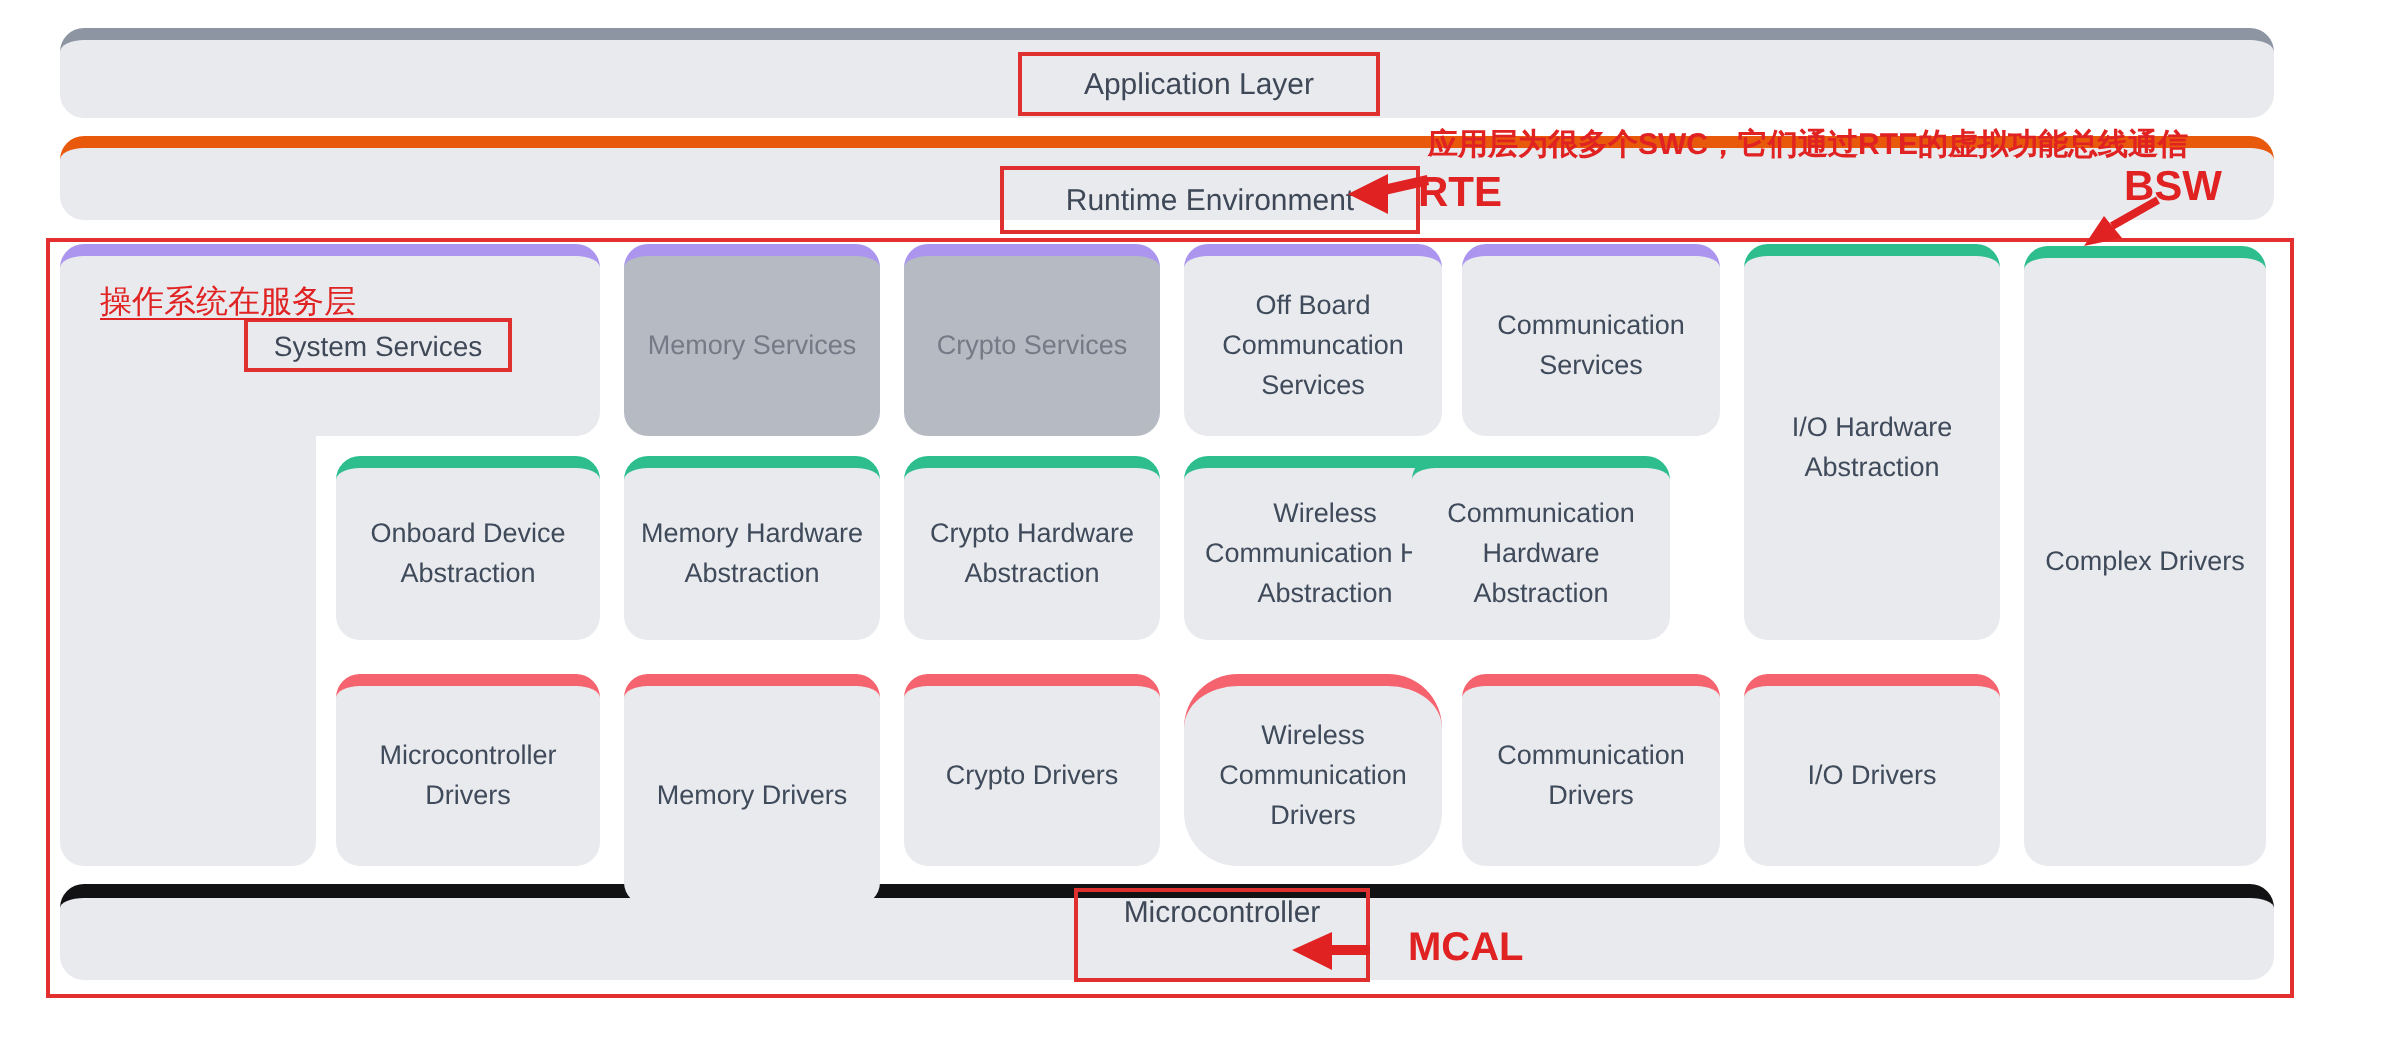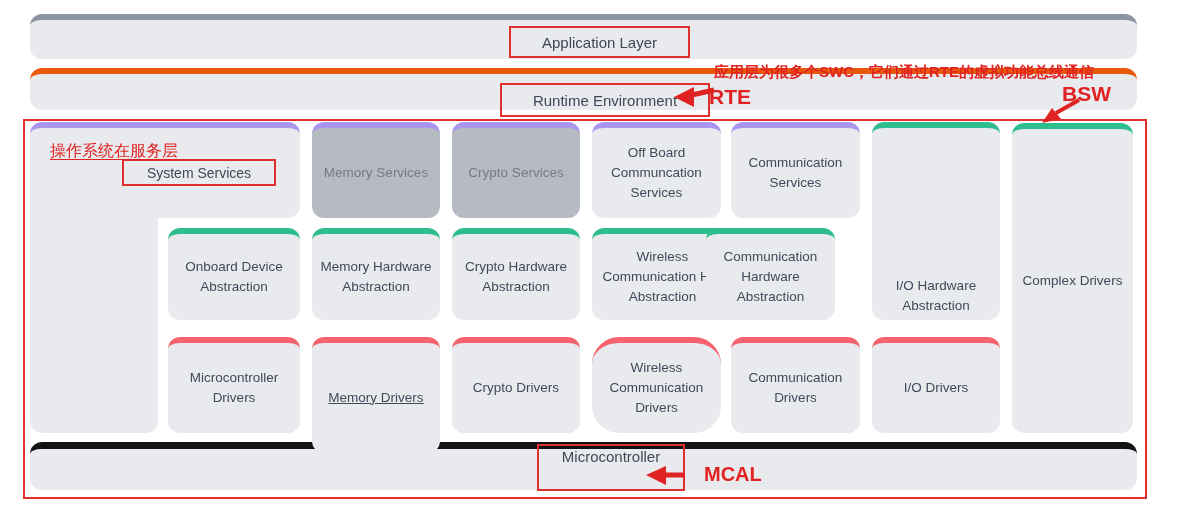--- a/index.html
+++ b/index.html
@@ -32,45 +32,45 @@
   .acc-green{border-top:6px solid #2ebe8e;}
   .acc-red{border-top:6px solid #f5636e;}
   .muted{background:#b6bac3;color:#757b86;}
 
   #b-sys-col {left:30px;top:122px;width:128px;height:311px;border-radius:12px;}
   #b-sys-top {left:30px;top:122px;width:270px;height:96px;border-radius:12px 12px 12px 0;}
   #b-memsvc  {left:312px;top:122px;width:128px;height:96px;}
   #b-crysvc  {left:452px;top:122px;width:128px;height:96px;justify-content:center;}
   #b-offsvc  {left:592px;top:122px;width:129px;height:96px;}
   #b-comsvc  {left:731px;top:122px;width:129px;height:96px;}
-  #b-iohw    {left:872px;top:122px;width:128px;height:198px;align-items:flex-end;}
+  #b-iohw    {left:872px;top:122px;width:128px;height:198px;}
   #b-complex {left:1012px;top:123px;width:121px;height:310px;}
 
   #b-onboard {left:168px;top:228px;width:132px;height:92px;}
   #b-memhw   {left:312px;top:228px;width:128px;height:92px;}
   #b-cryhw   {left:452px;top:228px;width:128px;height:92px;}
   #b-wirhw   {left:592px;top:228px;width:141px;height:92px;}
   #b-comhw   {left:706px;top:228px;width:129px;height:92px;}
 
   #b-mcudrv  {left:168px;top:337px;width:132px;height:96px;}
-  #b-memdrv  {left:312px;top:337px;width:128px;height:116px;text-decoration:underline;}
+  #b-memdrv  {left:312px;top:337px;width:128px;height:116px;}
   #b-crydrv  {left:452px;top:337px;width:128px;height:96px;}
   #b-wirdrv  {left:592px;top:337px;width:129px;height:96px;border-radius:27px;}
   #b-comdrv  {left:731px;top:337px;width:129px;height:96px;}
   #b-iodrv   {left:872px;top:337px;width:128px;height:96px;}
 
   
   .callout{
     position:absolute;border:2px solid #e02f2f;box-sizing:border-box;z-index:7;
     display:flex;align-items:center;justify-content:center;
     color:#3e4857;font-size:15px;background:transparent;margin-left:22px;
   }
   #co-app{left:487px;top:26px;width:181px;height:32px;}
   #co-rte{left:478px;top:83px;width:210px;height:34px;}
-  #co-sys{left:100px;top:159px;width:154px;height:27px;font-size:14px;}
+  #co-sys{left:100px;top:159px;width:134px;height:27px;font-size:14px;}
   #co-mcu{left:515px;top:444px;width:148px;height:47px;align-items:flex-start;padding-top:2px;}
 
   
   .red-note{position:absolute;color:#e02222;white-space:nowrap;z-index:7;}
   #note-app {left:714px;top:31px;font-size:15px;font-weight:700;margin-top:32px;}
   #note-rte {left:709px;top:85px;font-size:21px;font-weight:600;}
   #note-bsw {left:1062px;top:82px;font-size:21px;font-weight:600;}
   #note-os  {left:50px;top:141px;font-size:16px;font-weight:500;text-decoration:underline;
              text-underline-offset:3px;}
   #note-mcal{left:688px;top:463px;font-size:20px;font-weight:700;margin-left:16px;}

